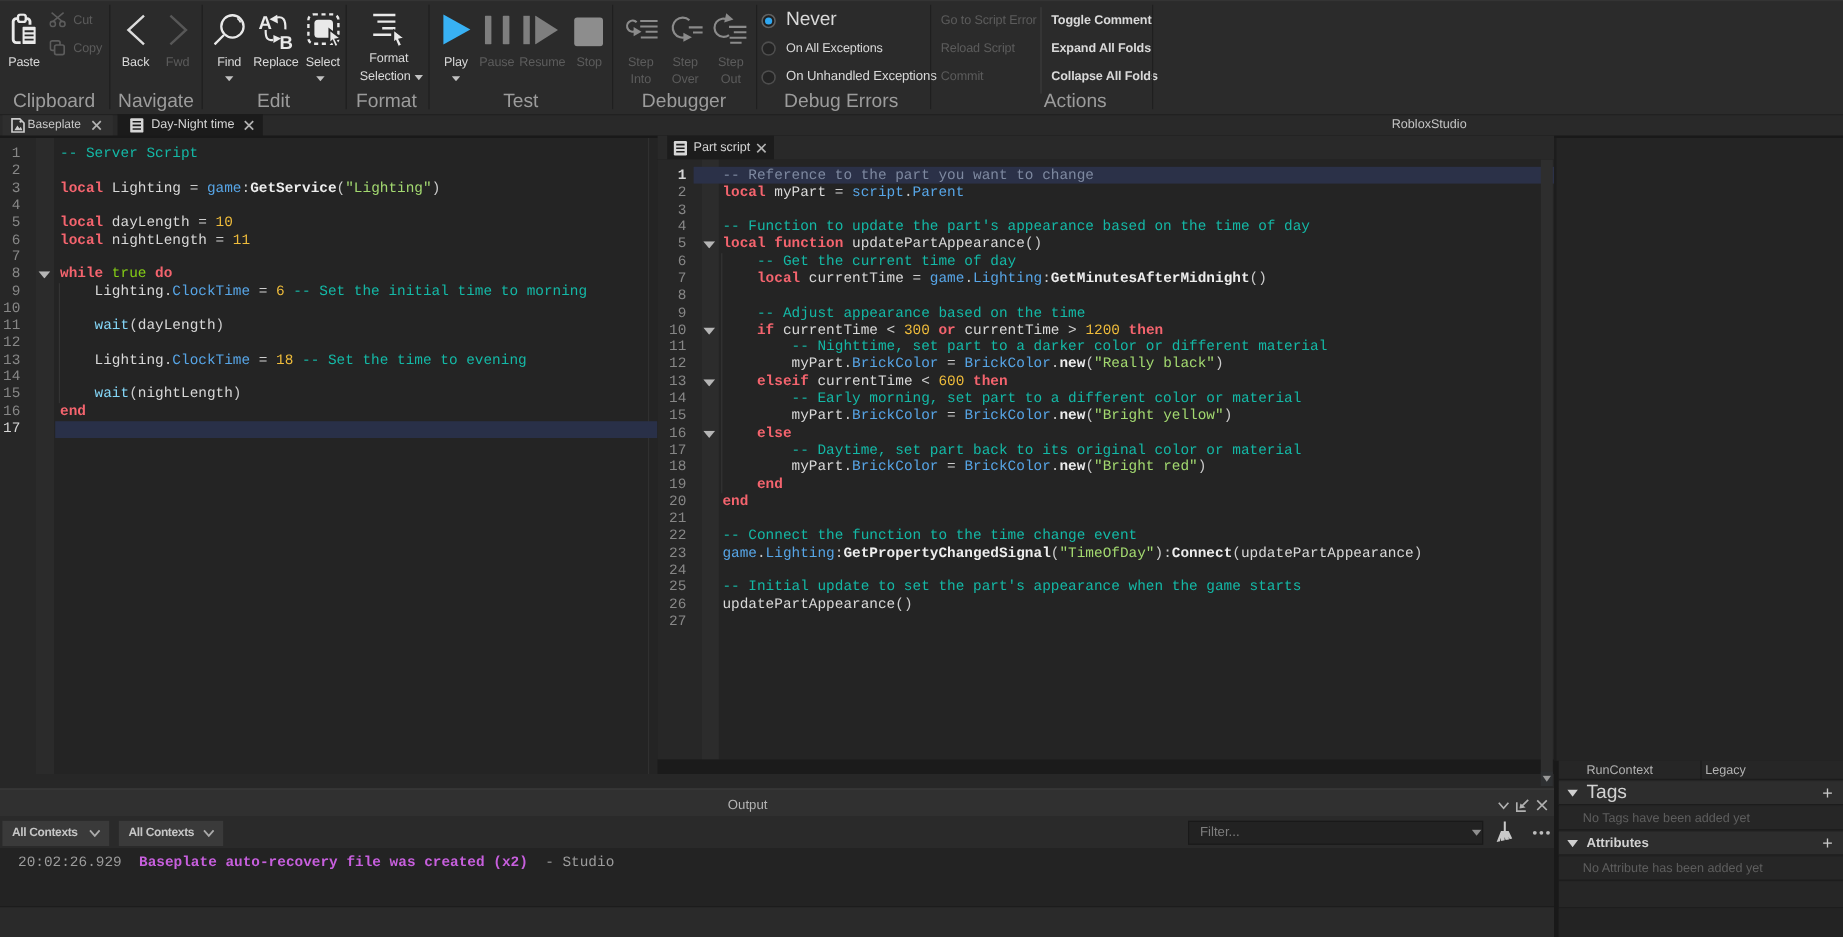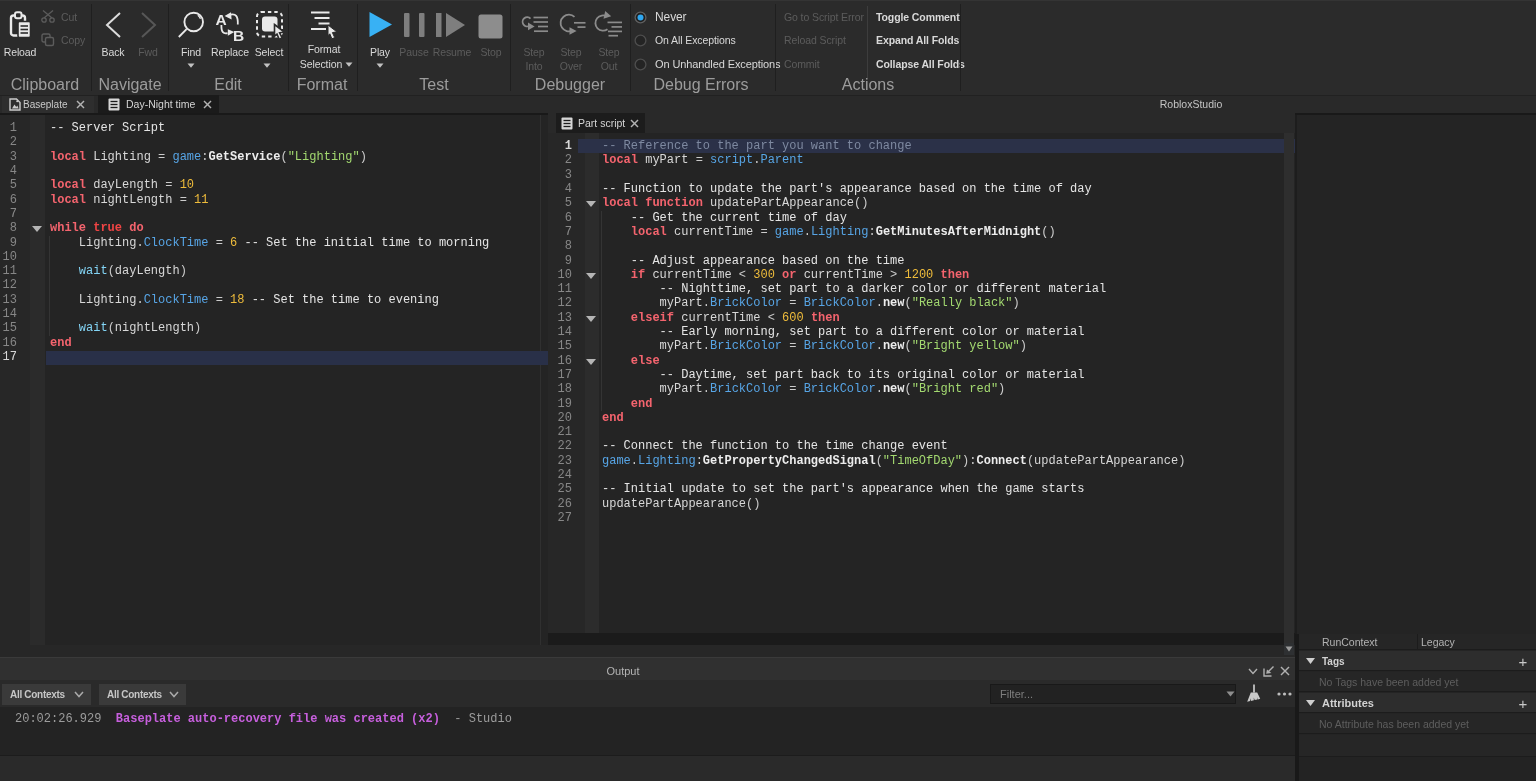--- a/index.html
+++ b/index.html
@@ -6,43 +6,43 @@
 .ab{position:absolute}
 .ctr{transform:translate(-50%,-50%);white-space:nowrap}
 .vc{transform:translateY(-50%);white-space:nowrap}
 .lbl{font-size:10.5px;color:#d9d9d9;letter-spacing:-0.1px}
 .dis{color:#5c5c5c}
 .sec{font-size:16px;color:#9c9c9c}
 .sep{width:1px;top:4px;height:87px;background:#1f1f1f}
 pre{margin:0;font-family:"Liberation Mono",monospace;font-size:12px;line-height:14.3px;color:#d8d8d8;white-space:pre}
 pre .k{color:#f4646e;font-weight:bold}
 pre .n{color:#efbc3b}
-pre .bo{color:#ef4444;font-weight:bold}
+pre .bo{color:#84cc16;font-weight:normal}
 pre .s{color:#a3d970}
-pre .c{color:#e5e5e5}
+pre .c{color:#14b8a6}
 pre .b{color:#57a5e6}
 pre .f{color:#84d6f7}
 pre .m{color:#ededed;font-weight:bold}
 pre .o{color:#cccccc}
 .gut{color:#878787;text-align:right}
 .tabtxt{font-size:10.5px;color:#c9c9c9}
 </style></head>
 <body>
 
 <div class="ab" id="ribbon" style="left:0;top:0;width:1536px;height:95px;background:#2b2b2b;border-top:1px solid #343434"></div>
 
 <svg class="ab" style="left:9px;top:11px" width="24" height="28" viewBox="0 0 24 28">
  <rect x="2" y="4.5" width="14" height="20" rx="2.5" fill="none" stroke="#e9e9e9" stroke-width="2.4"></rect>
  <rect x="6" y="1.2" width="6.5" height="6" rx="2" fill="#2b2b2b" stroke="#e9e9e9" stroke-width="2"></rect>
  <rect x="9" y="10.5" width="12.5" height="16" rx="1.5" fill="#e9e9e9" stroke="#2b2b2b" stroke-width="1.6"></rect>
  <line x1="11.5" y1="15" x2="19" y2="15" stroke="#2b2b2b" stroke-width="1.6"></line>
  <line x1="11.5" y1="18.5" x2="19" y2="18.5" stroke="#2b2b2b" stroke-width="1.6"></line>
  <line x1="11.5" y1="22" x2="19" y2="22" stroke="#2b2b2b" stroke-width="1.6"></line>
 </svg>
-<div class="ab ctr lbl" style="left:20px;top:52px">Reload</div>
+<div class="ab ctr lbl" style="left:20px;top:52px">Paste</div>
 <svg class="ab" style="left:41px;top:10px" width="14" height="13" viewBox="0 0 14 13">
  <line x1="2" y1="0.5" x2="11" y2="8" stroke="#5c5c5c" stroke-width="1.3"></line>
  <line x1="12" y1="0.5" x2="3" y2="8" stroke="#5c5c5c" stroke-width="1.3"></line>
  <circle cx="3" cy="10" r="2.2" fill="none" stroke="#5c5c5c" stroke-width="1.3"></circle>
  <circle cx="11" cy="10" r="2.2" fill="none" stroke="#5c5c5c" stroke-width="1.3"></circle>
 </svg>
 <div class="ab vc lbl dis" style="left:61px;top:17px">Cut</div>
 <svg class="ab" style="left:41px;top:33px" width="14" height="14" viewBox="0 0 14 14">
  <rect x="1" y="1" width="8" height="8" rx="1.5" fill="none" stroke="#5c5c5c" stroke-width="1.4"></rect>
  <rect x="4.5" y="4.5" width="8" height="8" rx="1.5" fill="#2b2b2b" stroke="#5c5c5c" stroke-width="1.4"></rect>
@@ -159,40 +159,40 @@
 </svg>
 <div class="ab ctr lbl dis" style="left:609px;top:52px">Step</div>
 <div class="ab ctr lbl dis" style="left:609px;top:66px">Out</div>
 <div class="ab ctr sec" style="left:570px;top:85px">Debugger</div>
 <div class="ab sep" style="left:630px"></div>
 
 <svg class="ab" style="left:634px;top:11px" width="13" height="13" viewBox="0 0 13 13">
  <circle cx="6.5" cy="6.5" r="5.4" fill="#1f1f1f" stroke="#606060" stroke-width="1.3"></circle>
  <circle cx="6.5" cy="6.5" r="3" fill="#2fa7f0"></circle>
 </svg>
-<div class="ab vc lbl" style="left:655px;top:17px;font-size:12px">Never</div>
+<div class="ab vc lbl" style="left:655px;top:17px;font-size:16px">Never</div>
 <svg class="ab" style="left:634px;top:34px" width="13" height="13" viewBox="0 0 13 13">
  <circle cx="6.5" cy="6.5" r="5.4" fill="#242424" stroke="#4e4e4e" stroke-width="1.3"></circle>
 </svg>
 <div class="ab vc lbl" style="left:655px;top:40px;font-size:10.5px">On All Exceptions</div>
 <svg class="ab" style="left:634px;top:58px" width="13" height="13" viewBox="0 0 13 13">
  <circle cx="6.5" cy="6.5" r="5.4" fill="#242424" stroke="#4e4e4e" stroke-width="1.3"></circle>
 </svg>
 <div class="ab vc lbl" style="left:655px;top:64px;font-size:11px">On Unhandled Exceptions</div>
 <div class="ab ctr sec" style="left:701px;top:85px">Debug Errors</div>
 <div class="ab sep" style="left:775px"></div>
 
 <div class="ab vc lbl dis" style="left:784px;top:17px;font-size:10.5px">Go to Script Error</div>
 <div class="ab vc lbl dis" style="left:784px;top:40px;font-size:10.5px">Reload Script</div>
 <div class="ab vc lbl dis" style="left:784px;top:64px;font-size:10.5px">Commit</div>
 <div class="ab" style="left:867px;top:6px;width:1px;height:72px;background:#3d3d3d"></div>
 <div class="ab vc lbl" style="left:876px;top:17px;font-weight:bold;font-size:10.5px">Toggle Comment</div>
 <div class="ab vc lbl" style="left:876px;top:40px;font-weight:bold;font-size:10.5px">Expand All Folds</div>
 <div class="ab vc lbl" style="left:876px;top:64px;font-weight:bold;font-size:10.5px">Collapse All Folds</div>
-<div class="ab ctr sec" style="left:868px;top:85px">Actions</div>
+<div class="ab ctr sec" style="left:896px;top:85px">Actions</div>
 <div class="ab sep" style="left:960px"></div>
 
 <div class="ab" style="left:0;top:95px;width:1536px;height:18px;background:#292929;border-top:1px solid #212121"></div>
 <div class="ab" style="left:2px;top:96px;width:92px;height:17px;background:#2e2e2e"></div>
 <svg class="ab" style="left:9px;top:98px" width="12" height="13" viewBox="0 0 12 13">
  <path d="M1,1 L7.5,1 L11,4.5 L11,12 L1,12 Z" fill="none" stroke="#cccccc" stroke-width="1.4"></path>
  <polygon points="3,10.5 5.5,6.5 7.2,9 8.3,7.6 9.7,10.5" fill="#cccccc"></polygon>
  <circle cx="8.2" cy="3.2" r="1" fill="#cccccc"></circle>
 </svg>
 <div class="ab vc tabtxt" style="left:23px;top:104px;font-size:10px">Baseplate</div>
@@ -405,21 +405,21 @@
 
 <div class="ab" style="left:1295px;top:634px;width:4px;height:147px;background:#191919"></div>
 <div class="ab" style="left:1299px;top:634px;width:237px;height:16px;background:#262626;border-bottom:1px solid #1c1c1c"></div>
 <div class="ab" style="left:1417px;top:634px;width:1px;height:16px;background:#1c1c1c"></div>
 <div class="ab vc" style="left:1322px;top:642px;font-size:10.5px;color:#b2b2b2">RunContext</div>
 <div class="ab vc" style="left:1421px;top:642px;font-size:10.5px;color:#b2b2b2">Legacy</div>
 <div class="ab" style="left:1299px;top:651px;width:237px;height:20px;background:#2d2d2d;border-bottom:1px solid #1c1c1c"></div>
 <svg class="ab" style="left:1306px;top:658px" width="9" height="6" viewBox="0 0 9 6">
     <polygon points="0,0 9,0 4.5,6" fill="#cfcfcf"></polygon>
   </svg>
-<div class="ab vc" style="left:1322px;top:661px;font-size:10px;font-weight:bold;color:#d2d2d2">Tags</div>
+<div class="ab vc" style="left:1322px;top:661px;font-size:16px;font-weight:normal;color:#d2d2d2">Tags</div>
 <div class="ab ctr" style="left:1523px;top:661px;font-size:15px;color:#c8c8c8">+</div>
 <div class="ab" style="left:1299px;top:672px;width:237px;height:20px;background:#262626;border-bottom:1px solid #1c1c1c"></div>
 <div class="ab vc" style="left:1319px;top:682px;font-size:10.5px;color:#5e5e5e">No Tags have been added yet</div>
 <div class="ab" style="left:1299px;top:693px;width:237px;height:20px;background:#2d2d2d;border-bottom:1px solid #1c1c1c"></div>
 <svg class="ab" style="left:1306px;top:700px" width="9" height="6" viewBox="0 0 9 6">
     <polygon points="0,0 9,0 4.5,6" fill="#cfcfcf"></polygon>
   </svg>
 <div class="ab vc" style="left:1322px;top:703px;font-size:11px;font-weight:bold;color:#d2d2d2">Attributes</div>
 <div class="ab ctr" style="left:1523px;top:703px;font-size:15px;color:#c8c8c8">+</div>
 <div class="ab" style="left:1299px;top:714px;width:237px;height:20px;background:#262626;border-bottom:1px solid #1c1c1c"></div>

